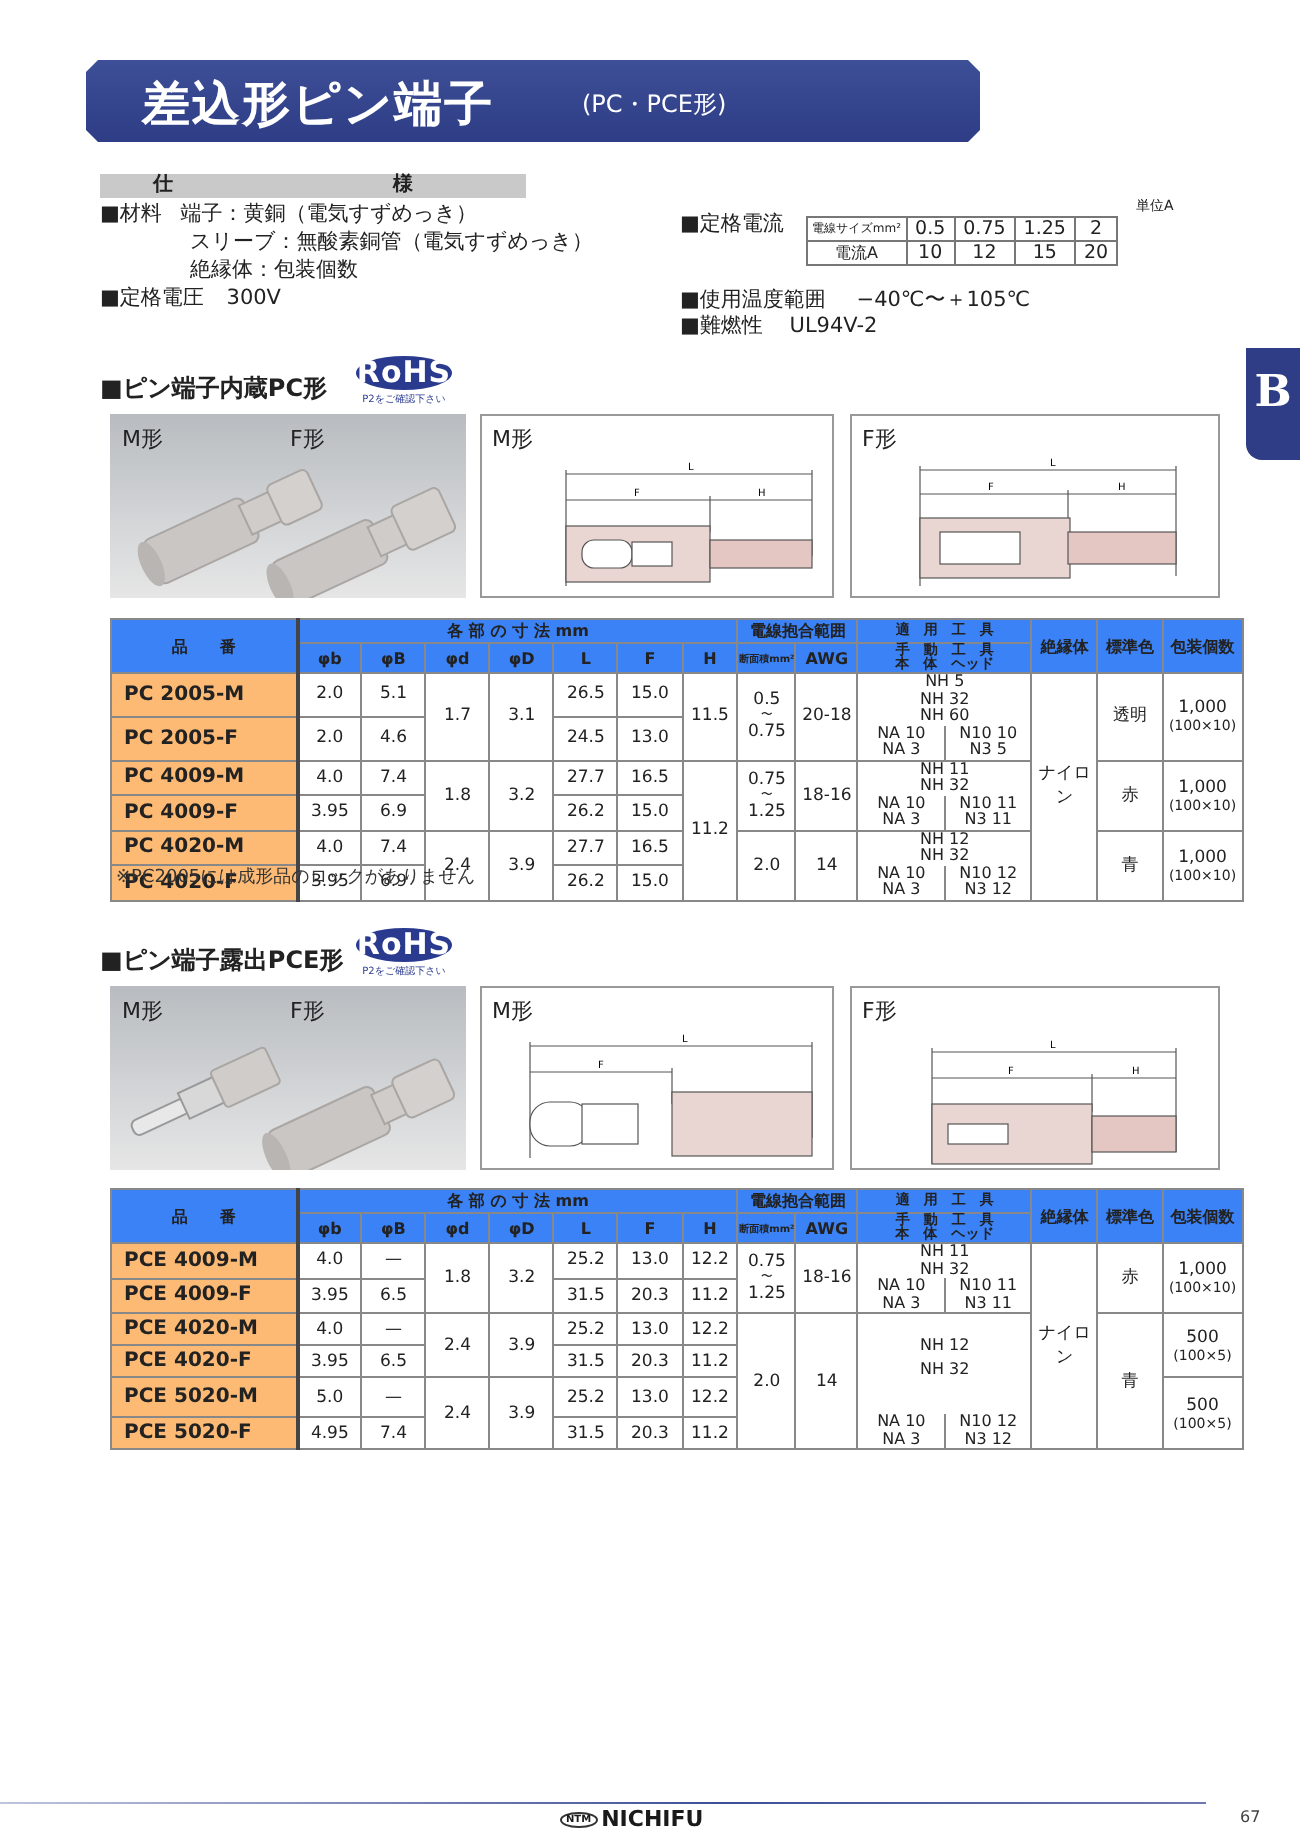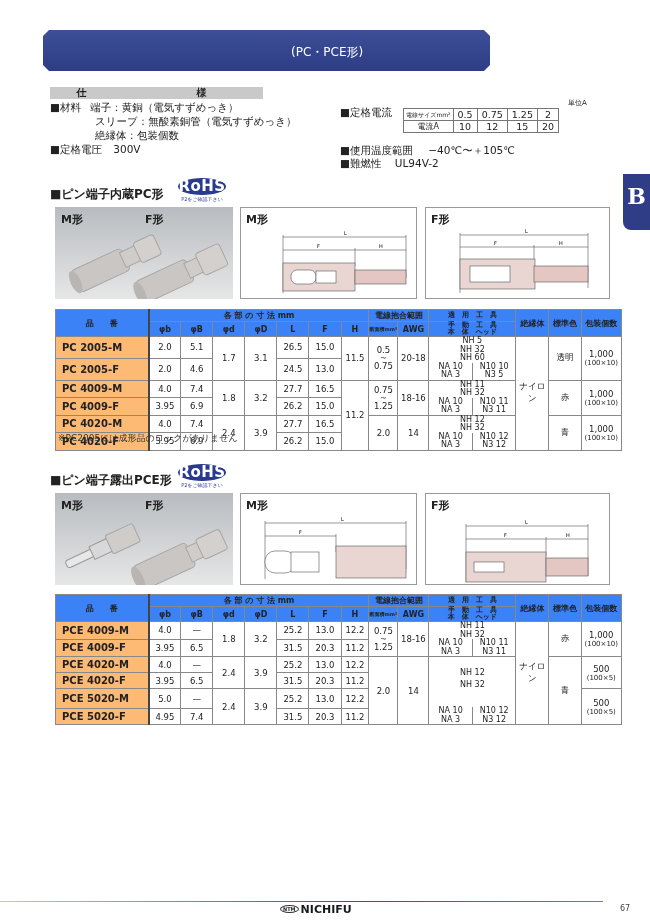--- a/index.html
+++ b/index.html
@@ -31,21 +31,21 @@
     background: #2e3d85; color: #fff; font-family: "DejaVu Serif", serif; font-size: 22px; font-weight: bold;
     text-align: center; line-height: 44px; border-bottom-left-radius: 8px;
   }
 
   .section-title { position: absolute; font-size: 12px; font-weight: bold; }
   .rohs { position: absolute; width: 48px; }
   .rohs-badge { width: 48px; height: 17px; background: #2a3b8f; border-radius: 50%; color: #fff; font-size: 15px; font-weight: bold; text-align: center; line-height: 17px; letter-spacing: 0.5px; }
   .rohs-note { font-size: 5px; color: #2a3b8f; text-align: center; margin-top: 1px; }
 
   .photo { position: absolute; background: linear-gradient(180deg, #b8bcc0 0%, #d4d6d8 60%, #e6e6e6 100%); }
-  .photo-label { position: absolute; font-size: 11px; font-weight: bold; color: #222; }
+  .photo-label { position: absolute; font-size: 11px; font-weight: normal; color: #222; }
 
   .drawing { position: absolute; border: 1px solid #999; background: #fff; }
   .drawing .photo-label { left: 5px; top: 4px; }
 
   .spec-table { position: absolute; border-collapse: collapse; font-size: 8.5px; }
   .spec-table td, .spec-table th { border: 1px solid #888; text-align: center; padding: 0; font-weight: normal; }
   .spec-table th { background: #3b82f6; font-weight: bold; font-size: 8px; }
   .spec-table td.pn { font-weight: bold; text-align: left; padding-left: 6px; font-size: 10px; background: #fdba74; }
   .spec-table td.tools { font-size: 8px; line-height: 8.5px; }
   .thick-l { border-left: 2px solid #444 !important; }
@@ -56,20 +56,21 @@
   .footer-logo { position: absolute; left: 280px; top: 903px; font-size: 11px; font-weight: bold; color: #1a1a1a; }
   .footer-logo .ntm { display: inline-block; border: 1px solid #333; border-radius: 50%; font-size: 5px; padding: 0 2px; vertical-align: 2px; margin-right: 2px; }
   .page-num { position: absolute; left: 620px; top: 904px; font-size: 8px; color: #444; }
 
   svg text { font-family: "DejaVu Sans", sans-serif; }
 </style>
 </head>
 <body>
 
 <div class="title-bar">
+  <span class="title-main">差込形ピン端子</span>
   <span class="title-sub">(PC・PCE形)</span>
 </div>
 
 <div class="spec-head">仕　　様</div>
 
 <div class="spec" style="left:50px; top:101px;">
   <span>■材料</span>
   <span style="margin-left:6px;">端子：黄銅（電気すずめっき）</span>
 </div>
 <div class="spec" style="left:95px; top:115px;">スリーブ：無酸素銅管（電気すずめっき）</div>

